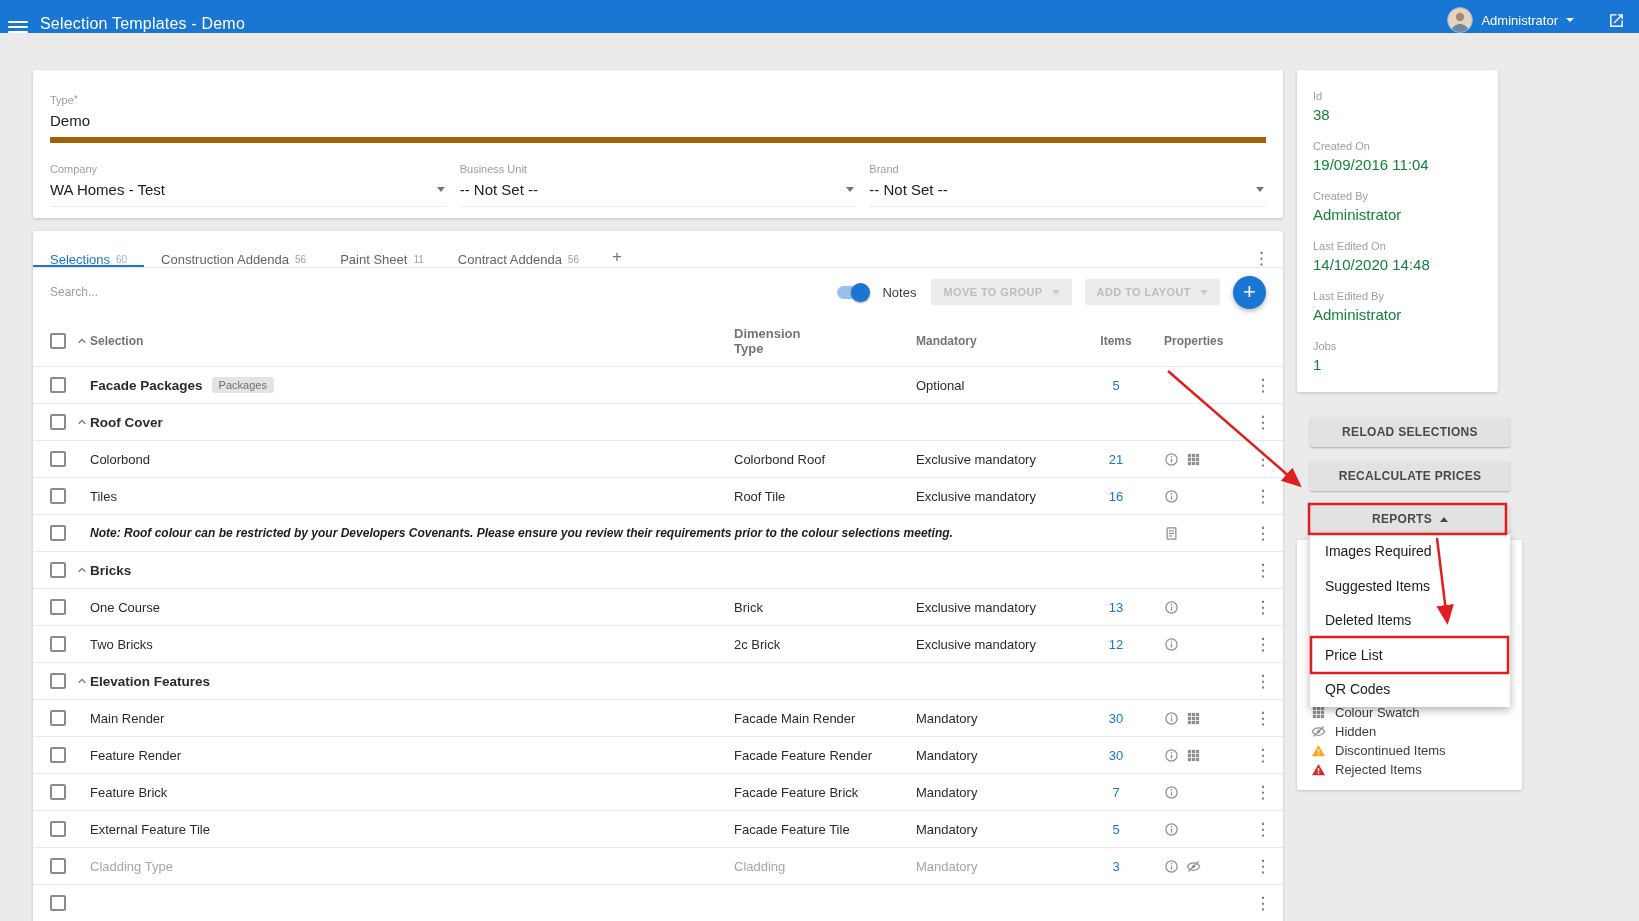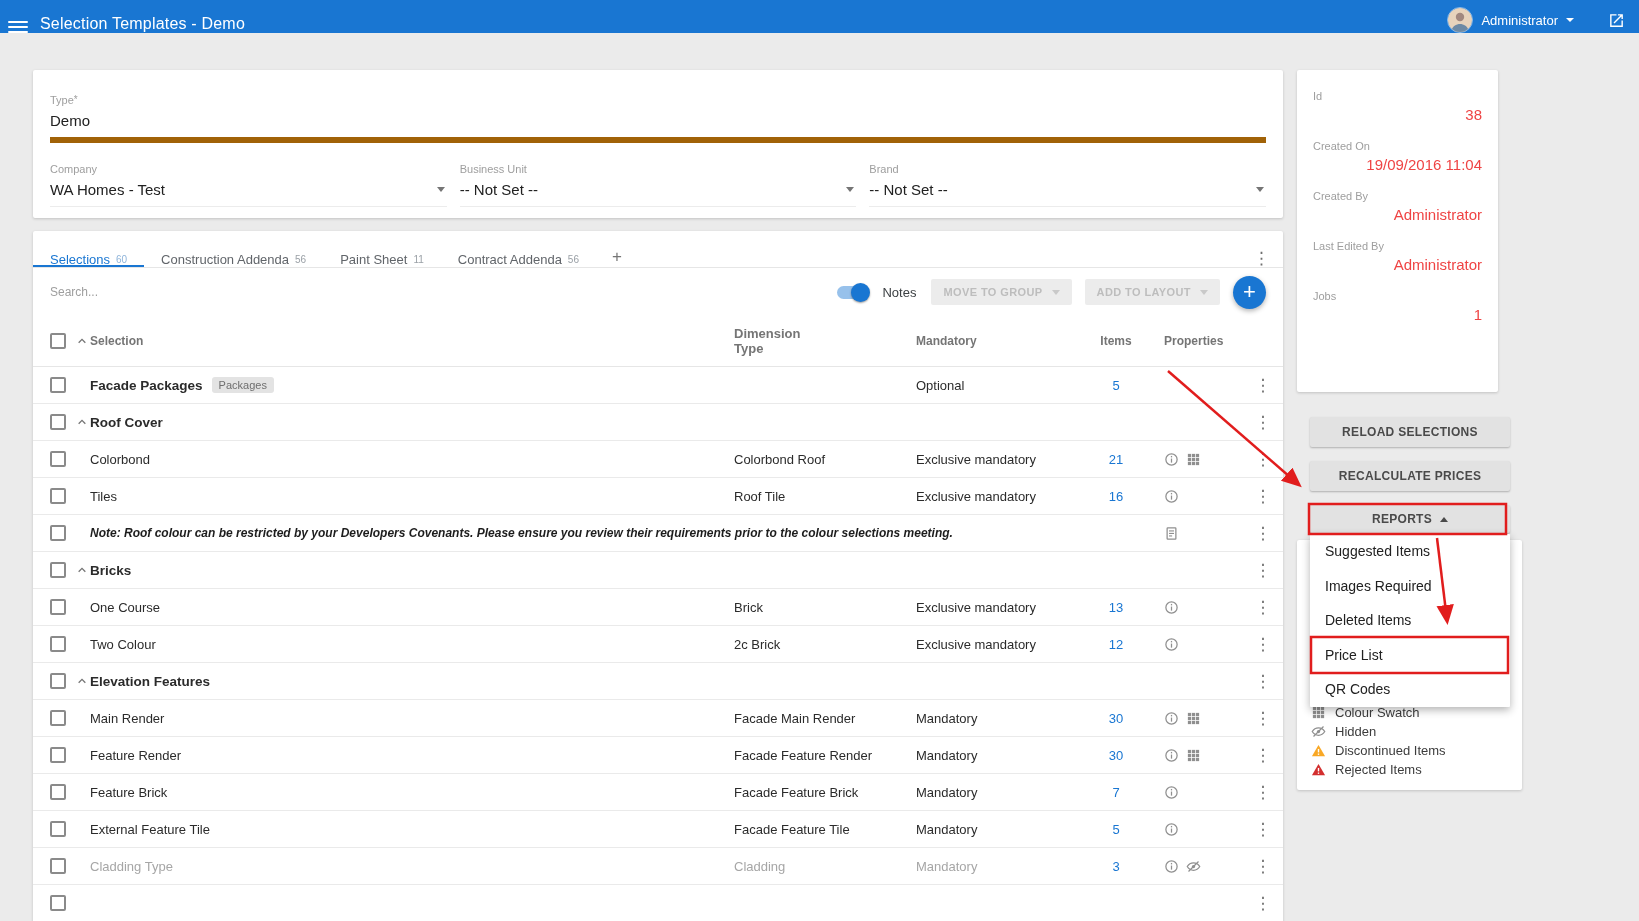--- a/index.html
+++ b/index.html
@@ -81,21 +81,21 @@
   .picon { width:15px; height:15px; color:#8f8f8f; display:inline-block; }
   .picon svg { width:100%; height:100%; display:block; }
   .chev { width:16px; height:16px; color:#757575; cursor:pointer; }
   .chev svg { width:100%; height:100%; display:block; }
   .trow.muted .name, .trow.muted .c-dim, .trow.muted .c-man { color:#a6a6a6; }
 
   
   .details-card { position:absolute; left:1297px; top:70px; width:201px; height:322px; padding:20px 16px; }
   .dfield { margin-bottom:17px; }
   .dlabel { font-size:11px; color:#9e9e9e; margin-bottom:4px; }
-  .dvalue { font-size:15px; color:#ef4444;text-align:right; }
+  .dvalue { font-size:15px; color:#15803d; }
 
   .action-btn { position:absolute; width:200px; height:30px; background:#e2e2e2; border:none; border-radius:2px; font-family:inherit;
                 font-size:12px; font-weight:bold; color:#4a4a4a; letter-spacing:.3px; box-shadow:0 1px 2px rgba(0,0,0,.25);
                 cursor:pointer; display:flex; align-items:center; justify-content:center; gap:8px; }
   #btn-reload { left:1310px; top:417px; }
   #btn-recalc { left:1310px; top:461px; }
   #btn-reports { left:1310px; top:505px; height:28px; }
   .caret-up-dark { width:0; height:0; border-left:4px solid transparent; border-right:4px solid transparent; border-bottom:5px solid #4a4a4a; }
 
   .legend-card { position:absolute; left:1297px; top:540px; width:225px; height:250px; z-index:5; }
@@ -414,21 +414,21 @@
           <div class="cell c-kebab">
             <span class="kebab">⋮</span>
           </div>
         </div>
         <div class="trow">
           <div class="cell c-check">
             <span class="checkbox"></span>
           </div>
           <div class="cell c-chev"></div>
           <div class="cell c-name">
-            <span class="name">Two Colour</span>
+            <span class="name">Two Bricks</span>
           </div>
           <div class="cell c-dim">2c Brick</div>
           <div class="cell c-man">Exclusive mandatory</div>
           <div class="cell c-items">
             <span class="items-link">12</span>
           </div>
           <div class="cell c-props">
             <span class="picon info">
               <svg viewBox="0 0 24 24">
                 <circle cx="12" cy="12" r="9" fill="none" stroke="currentColor" stroke-width="2"></circle>
@@ -651,20 +651,24 @@
           <div class="dlabel">Id</div>
           <div class="dvalue">38</div>
         </div>
         <div class="dfield">
           <div class="dlabel">Created On</div>
           <div class="dvalue">19/09/2016 11:04</div>
         </div>
         <div class="dfield">
           <div class="dlabel">Created By</div>
           <div class="dvalue">Administrator</div>
+        </div>
+        <div class="dfield">
+          <div class="dlabel">Last Edited On</div>
+          <div class="dvalue">14/10/2020 14:48</div>
         </div>
         <div class="dfield">
           <div class="dlabel">Last Edited By</div>
           <div class="dvalue">Administrator</div>
         </div>
         <div class="dfield">
           <div class="dlabel">Jobs</div>
           <div class="dvalue">1</div>
         </div>
       </div>
@@ -722,22 +726,22 @@
               <rect x="10.9" y="9.5" width="2.2" height="5.5" fill="#fff"></rect>
               <rect x="10.9" y="16.8" width="2.2" height="2.2" fill="#fff"></rect>
             </svg>
           </span>
           <span class="legend-label">Rejected Items</span>
         </div>
       </div>
   </aside>
 
   <div class="reports-menu" id="reports-menu">
+      <div class="menu-item">Images Required</div>
       <div class="menu-item">Suggested Items</div>
-      <div class="menu-item">Images Required</div>
       <div class="menu-item">Deleted Items</div>
       <div class="menu-item">Price List</div>
       <div class="menu-item">QR Codes</div>
     </div>
 
   <svg class="annotations">
     <defs>
       <marker id="ah" markerWidth="9" markerHeight="8" refX="6" refY="3.5" orient="auto">
         <path d="M0,0 L8,3.5 L0,7 z" class="anno-fill"></path>
       </marker>

